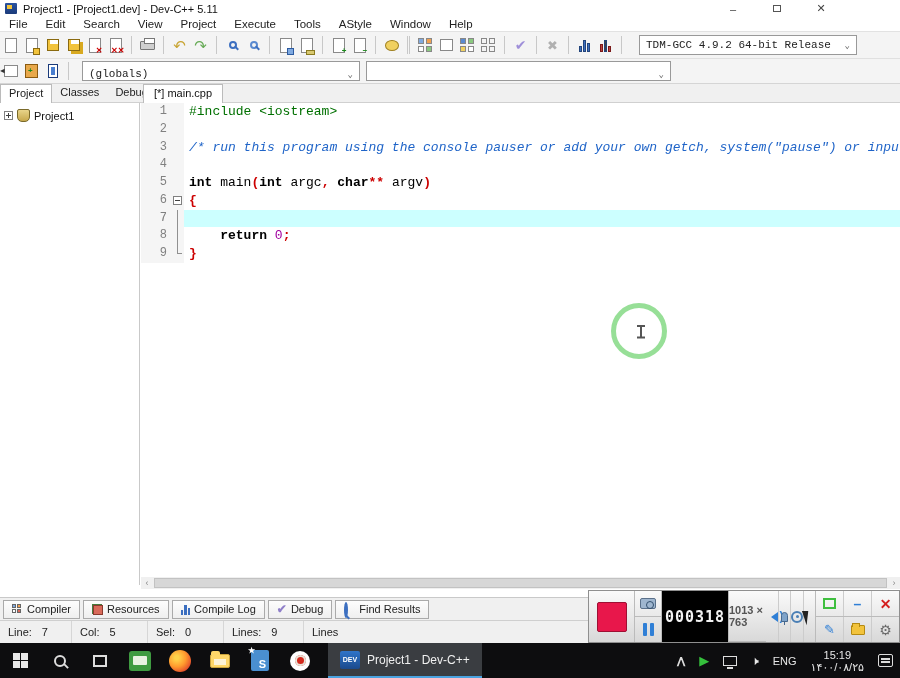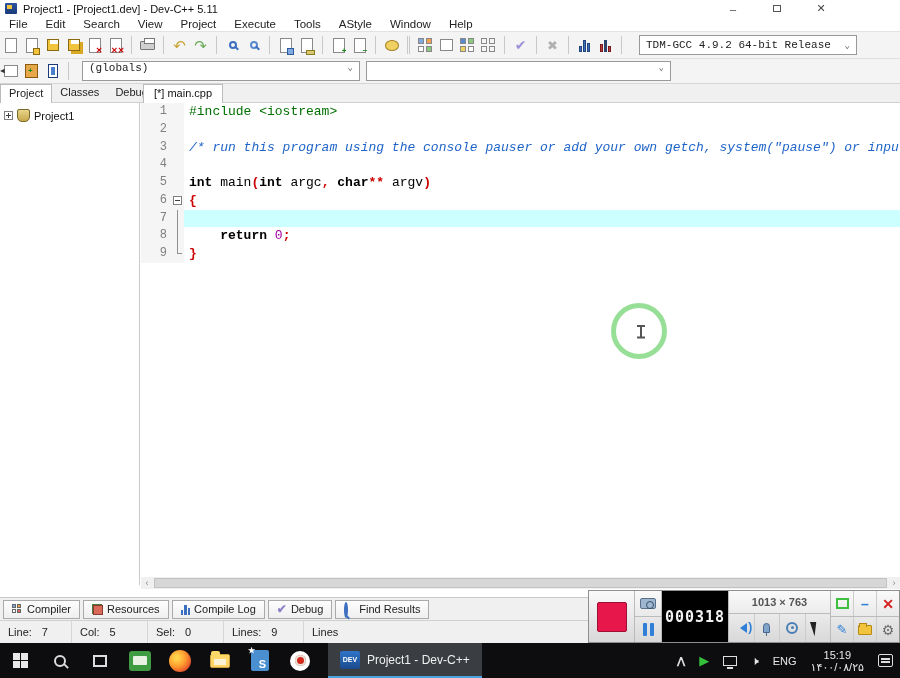--- a/index.html
+++ b/index.html
@@ -35,21 +35,21 @@
   .bars { display:flex; align-items:flex-end; gap:1px; height:13px; }
   .bars i { width:3px; background:#3c6fc0; display:block; border:1px solid #23457c; }
   .mag { width:8px; height:8px; border:2px solid #3c6fc0; border-radius:50%; position:relative; }
   .mag::after { content:""; position:absolute; width:5px; height:2px; background:#3c6fc0; transform:rotate(45deg); right:-4px; bottom:-2px; }
   .floppy { width:12px; height:12px; background:#f2c33c; border:1px solid #8a6a10; position:relative; }
   .floppy::after { content:""; position:absolute; left:2px; top:0; width:8px; height:4px; background:#fff; }
   .printer { width:15px; height:9px; background:#cfcfcf; border:1px solid #777; border-radius:1px; position:relative; }
   .printer::before { content:""; position:absolute; left:3px; top:-4px; width:9px; height:4px; background:#fff; border:1px solid #777; }
   .compiler-select { margin-left:12px; width:218px; height:20px; border:1px solid #999; background:#fff; display:flex; align-items:center; font-family:"Liberation Mono",monospace; font-size:11px; padding:0 6px; color:#222; }
   .sel-arrow { margin-left:auto; font-size:9px; color:#555; }
-  .combo { height:20px; border:1px solid #999; background:#fff; display:flex; align-items:flex-start; font-family:"Liberation Mono",monospace; font-size:11px; padding:0 6px; color:#222; }
+  .combo { height:20px; border:1px solid #999; background:#fff; display:flex; align-items:flex-end; font-family:"Liberation Mono",monospace; font-size:11px; padding:0 6px; color:#222; }
 
   
   .tabrow { position:absolute; left:0; top:84px; width:900px; height:19px; background:#f0f0f0; border-bottom:1px solid #d0d0d0; }
   .ltabs { position:absolute; left:0; top:0; height:19px; display:flex; }
   .ltab { padding:2px 8px 0; font-size:11px; color:#222; }
   .ltab.active { background:#fff; border:1px solid #bbb; border-bottom:none; }
   .etab { position:absolute; left:143px; top:0; height:19px; padding:2px 10px 0; font-size:11px; background:#fff; border:1px solid #bbb; border-bottom:none; color:#111; }
 
   
   .leftpanel { position:absolute; left:0; top:103px; width:140px; height:482px; background:#fff; border-right:1px solid #c9c9c9; }
@@ -110,21 +110,21 @@
   .rec-stop i { width:30px; height:30px; background:#e8174b; border:1px solid #9e0f33; display:block; border-radius:2px; }
   .rec-col { width:27px; display:flex; flex-direction:column; border-right:1px solid #bbb; }
   .rec-sm { flex:1; display:flex; align-items:center; justify-content:center; border-bottom:1px solid #bbb; }
   .rec-sm:last-child { border-bottom:none; }
   .cam { width:16px; height:11px; background:#9fb6cf; border:1px solid #5a708a; border-radius:2px; position:relative; }
   .cam::after { content:""; position:absolute; left:5px; top:2px; width:6px; height:6px; border:1.5px solid #33506e; border-radius:50%; }
   .pausebars { display:flex; gap:3px; }
   .pausebars i { width:4px; height:13px; background:#2f7fd6; border-radius:1px; display:block; }
   .lcd { width:66px; background:#000; display:flex; align-items:center; justify-content:center; }
   .lcd span { font-family:"DejaVu Sans Mono",monospace; font-size:15px; font-weight:bold; color:#f2f2f2; letter-spacing:1px; }
-  .rec-mid { width:103px; display:flex; flex-direction:column; border-left:1px solid #bbb; border-right:1px solid #bbb; }
+  .rec-mid { width:88px; display:flex; flex-direction:row; border-left:1px solid #bbb; border-right:1px solid #bbb; }
   .rec-res { flex:1; display:flex; align-items:center; justify-content:center; font-size:11px; color:#555; border-bottom:1px solid #bbb; font-weight:bold; }
   .rec-midrow { flex:1.3; display:flex; }
   .rec-midrow > div { flex:1; display:flex; align-items:center; justify-content:center; border-right:1px solid #ccc; }
   .rec-midrow > div:last-child { border-right:none; }
   .spk { width:0; height:0; border:5px solid transparent; border-right:7px solid #2f7fd6; position:relative; }
   .spk::after { content:")"; position:absolute; left:8px; top:-8px; color:#2f7fd6; font-weight:bold; font-size:12px; }
   .mic { width:7px; height:10px; background:#7fa3c9; border:1px solid #46688e; border-radius:4px 4px 0 0; position:relative; }
   .mic::after { content:""; position:absolute; left:2px; bottom:-4px; width:1px; height:4px; background:#46688e; }
   .webcam { width:12px; height:12px; border:2px solid #4a7fb5; border-radius:50%; position:relative; }
   .webcam::after { content:""; position:absolute; left:2.5px; top:2.5px; width:3px; height:3px; background:#4a7fb5; border-radius:50%; }

